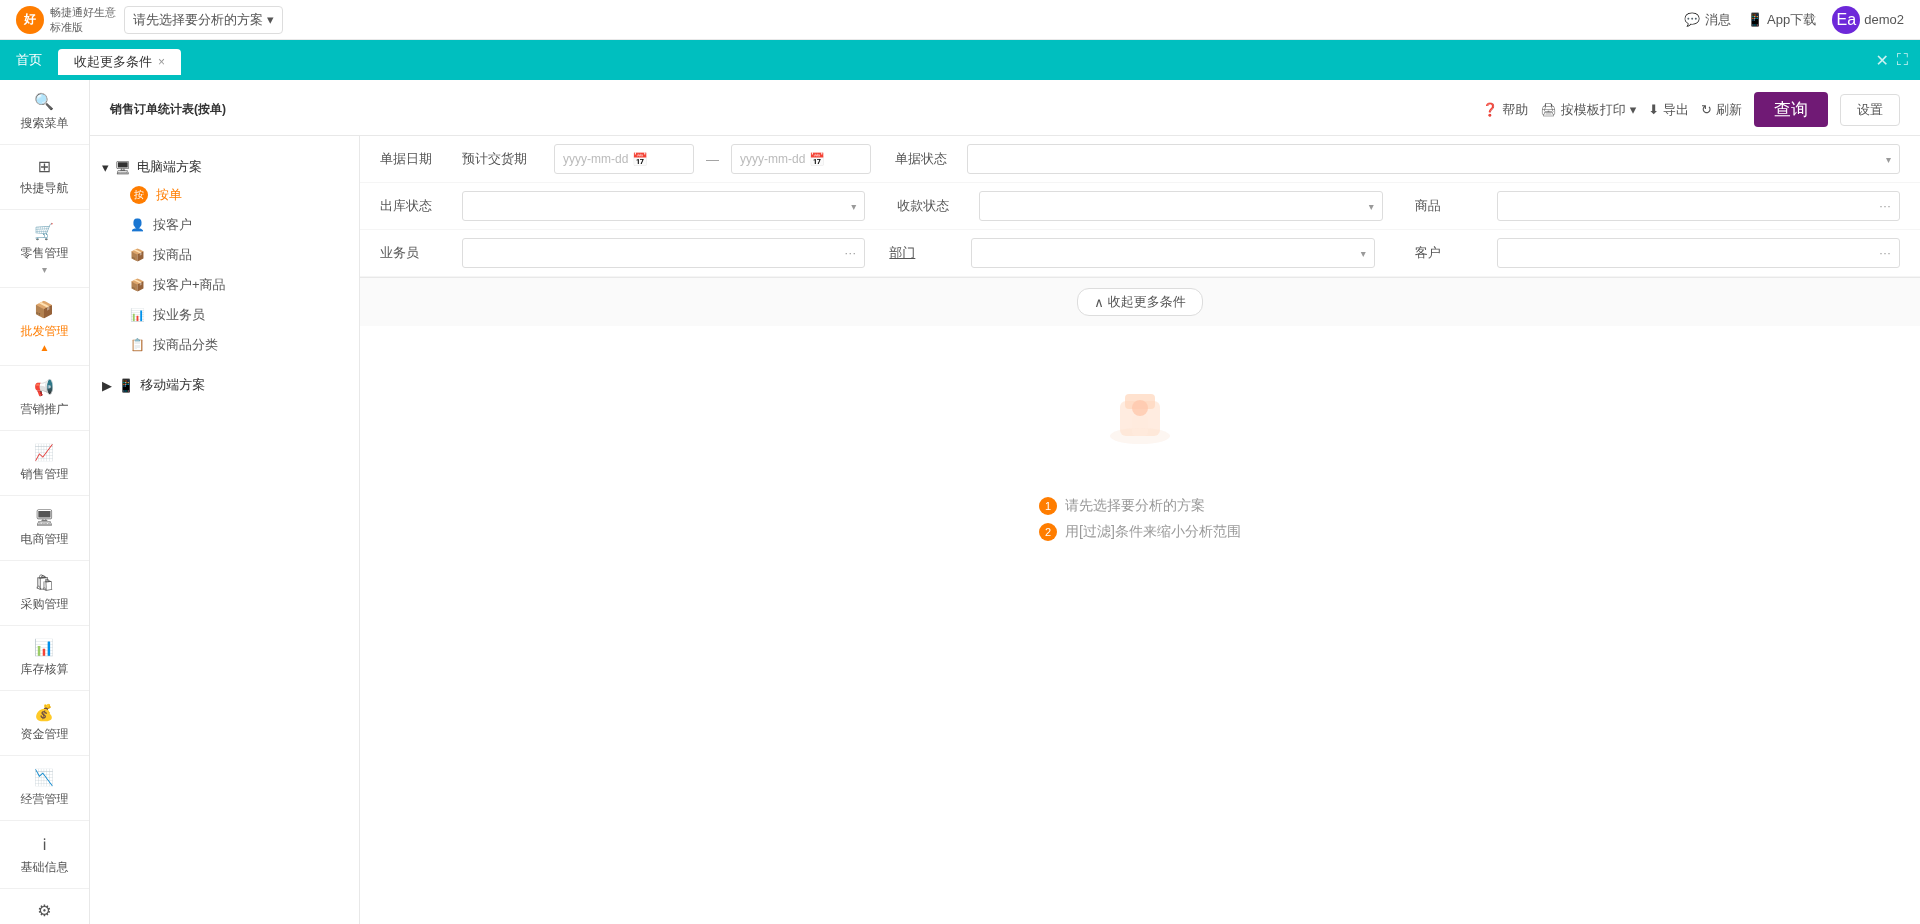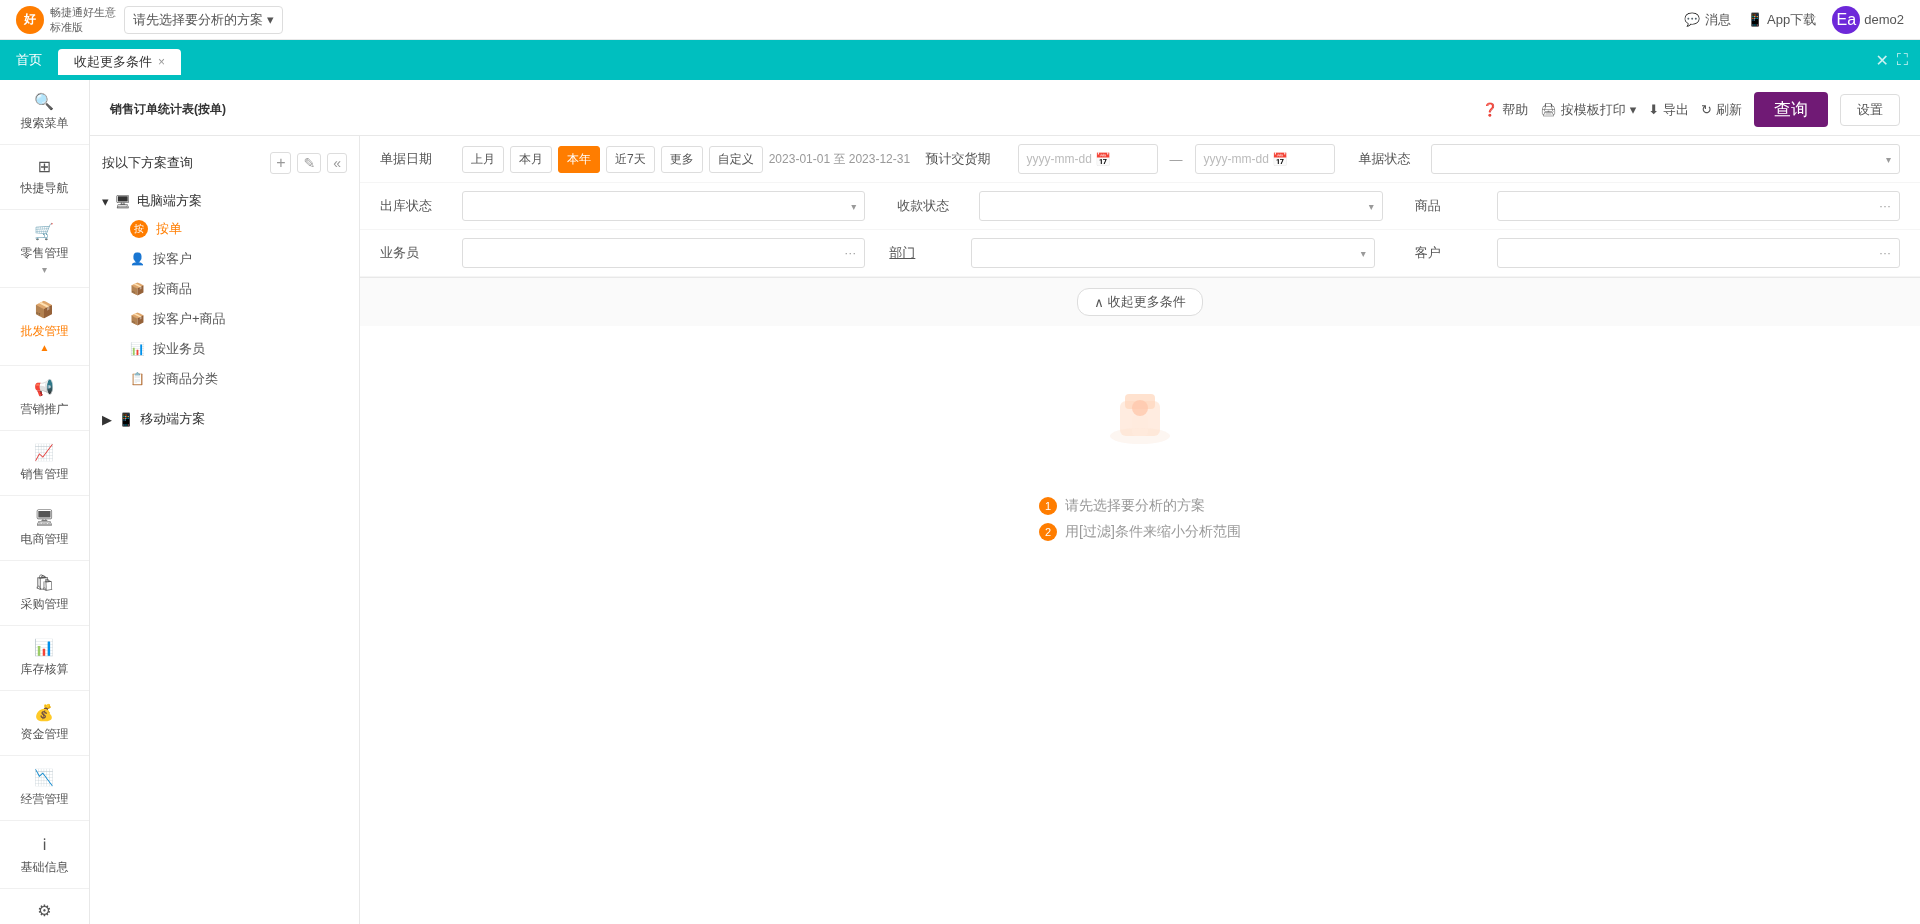--- a/index.html
+++ b/index.html
@@ -222,28 +222,20 @@
           <span>刷新</span>
         </div>
         <button class="btn-query">查询</button>
         <button class="btn-settings">设置</button>
       </div>
     </div>
 
     <div class="filter-area">
 
       <div class="scheme-panel">
-        <div class="scheme-header">
-          <span>按以下方案查询</span>
-          <div class="scheme-header-actions">
-            <span style="font-size:16px;color:#999;cursor:pointer;border:1px solid #ddd;border-radius:3px;padding:1px 5px;">+</span>
-            <span style="font-size:14px;color:#999;cursor:pointer;border:1px solid #ddd;border-radius:3px;padding:1px 5px;">✎</span>
-            <span style="font-size:14px;color:#999;cursor:pointer;border:1px solid #ddd;border-radius:3px;padding:1px 5px;">«</span>
-          </div>
-        </div>
         <div class="scheme-category">
           <div class="scheme-category-header">
             <span>▾</span>
             <span>🖥</span>
             <span>电脑端方案</span>
           </div>
           <div class="scheme-item active">
             <div class="scheme-badge">按</div>
             <span>按单</span>
           </div>
@@ -275,29 +267,20 @@
             <span>移动端方案</span>
           </div>
         </div>
       </div>
 
       <div class="sub-content">
         <div class="filter-panel">
 
           <div class="filter-row">
             <span class="filter-label">单据日期</span>
-            <div class="filter-date-group">
-              <button class="date-btn">上月</button>
-              <button class="date-btn">本月</button>
-              <button class="date-btn active">本年</button>
-              <button class="date-btn">近7天</button>
-              <button class="date-btn">更多</button>
-              <button class="date-btn">自定义</button>
-              <span class="date-range-text">2023-01-01 至 2023-12-31</span>
-            </div>
 
             <span class="filter-label" style="width:80px;">预计交货期</span>
             <div class="filter-date-picker">
               <div class="date-input">
                 <span class="placeholder">yyyy-mm-dd</span>
                 <span class="cal-icon">📅</span>
               </div>
             </div>
             <span class="date-separator">—</span>
             <div class="filter-date-picker">

